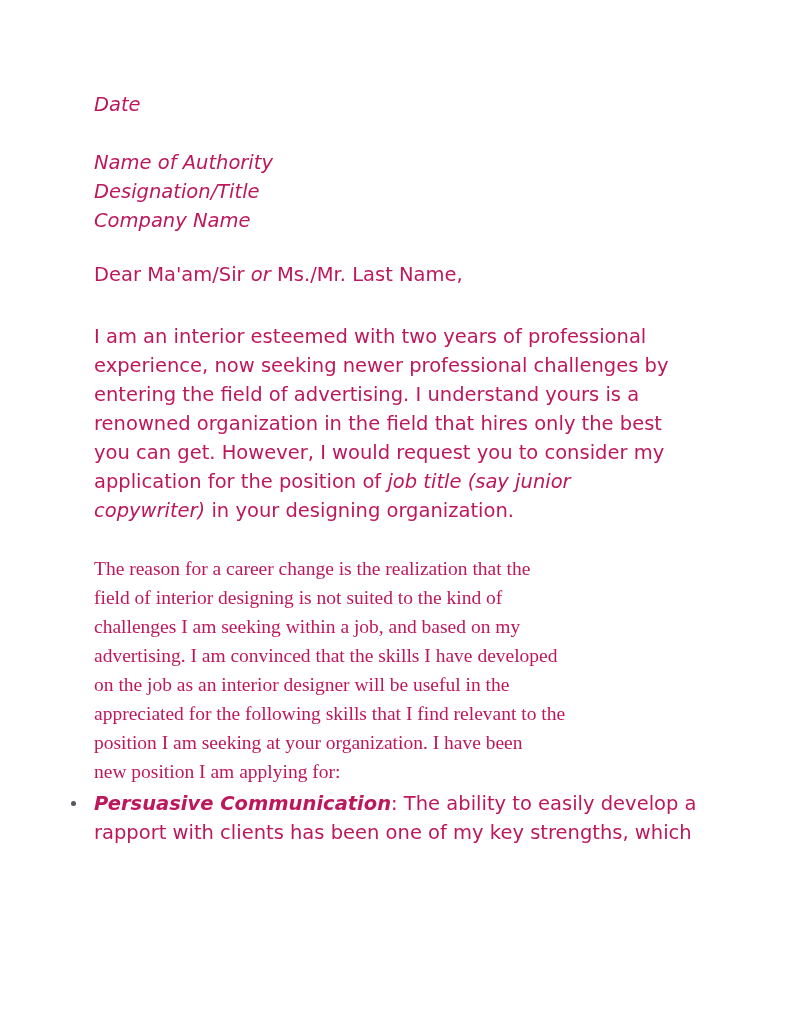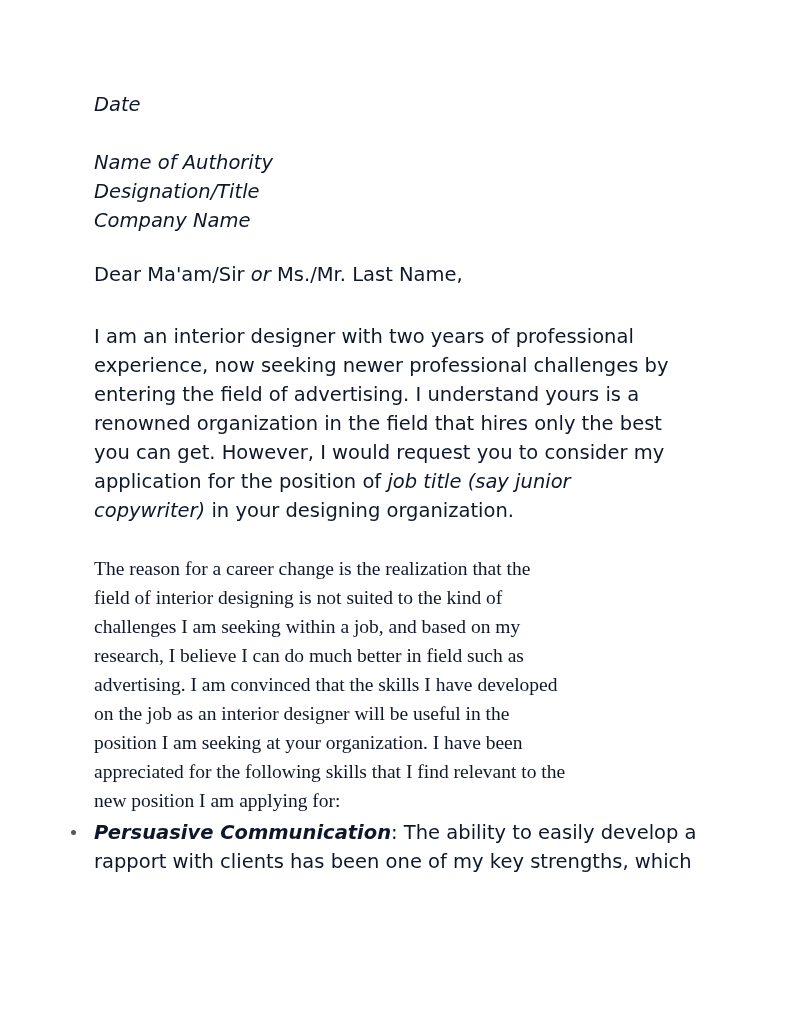--- a/index.html
+++ b/index.html
@@ -43,53 +43,52 @@
     top: 12px;
     width: 5px;
     height: 5px;
     border-radius: 50%;
     background: #55575c;
   }
 </style>
 </head>
 <body>
 
-<div class="page" style="color: #0f172a; background: rgb(255, 255, 255);">
+<div class="page" style="color: #be185d; background: rgb(255, 255, 255);">
 
   <div class="date-line italic">Date</div>
 
   <div class="recipient-block italic">
     <div>Name of Authority</div>
     <div>Designation/Title</div>
     <div>Company Name</div>
   </div>
 
   <div class="salutation">
       <div class="line"><span>Dear Ma'am/Sir </span><span class="it">or</span><span> Ms./Mr. Last Name,</span></div>
     </div>
 
   <div class="para">
-      <div class="line"><span>I am an interior designer with two years of professional </span></div>
+      <div class="line"><span>I am an interior esteemed with two years of professional </span></div>
       <div class="line"><span>experience, now seeking newer professional challenges by </span></div>
       <div class="line"><span>entering the field of advertising. I understand yours is a </span></div>
       <div class="line"><span>renowned organization in the field that hires only the best </span></div>
       <div class="line"><span>you can get. However, I would request you to consider my </span></div>
       <div class="line"><span>application for the position of </span><span class="it">job title (say junior </span></div>
       <div class="line"><span class="it">copywriter)</span><span> in your designing organization.</span></div>
     </div>
 
   <div class="para-last">
       <div class="line"><span>The reason for a career change is the realization that the </span></div>
       <div class="line"><span>field of interior designing is not suited to the kind of </span></div>
       <div class="line"><span>challenges I am seeking within a job, and based on my </span></div>
-      <div class="line"><span>research, I believe I can do much better in field such as </span></div>
       <div class="line"><span>advertising. I am convinced that the skills I have developed </span></div>
       <div class="line"><span>on the job as an interior designer will be useful in the </span></div>
+      <div class="line"><span>appreciated for the following skills that I find relevant to the </span></div>
       <div class="line"><span>position I am seeking at your organization. I have been </span></div>
-      <div class="line"><span>appreciated for the following skills that I find relevant to the </span></div>
       <div class="line"><span>new position I am applying for:</span></div>
     </div>
 
   <ul class="skills-list">
     <li class="skill-item">
       <span class="bullet-dot" style="background: rgb(85, 87, 92);"></span>
       <div>
           <div class="line"><span class="bd">Persuasive Communication</span><span>: The ability to easily develop a </span></div>
           <div class="line"><span>rapport with clients has been one of my key strengths, which</span></div>
         </div>

